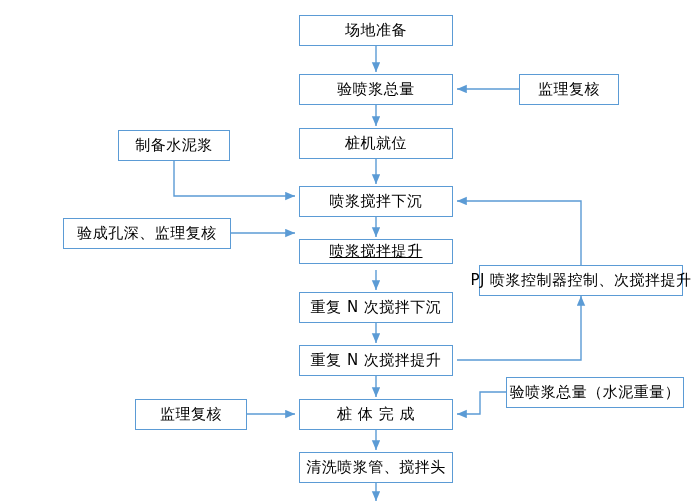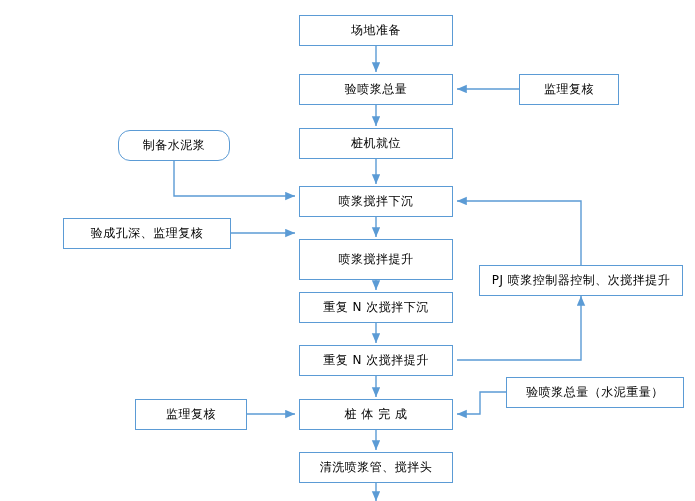--- a/index.html
+++ b/index.html
@@ -16,21 +16,21 @@
     height: 501px;
     background: #ffffff;
     overflow: hidden;
   }
   .node {
     position: absolute;
     box-sizing: border-box;
     border: 1px solid #5b9bd5;
     background: #ffffff;
     color: #000000;
-    font-size: 12px;
+    font-size: 15px;
     line-height: 1.1;
     display: flex;
     align-items: center;
     justify-content: center;
     text-align: center;
     white-space: nowrap;
     letter-spacing: 0.5px;
   }
   svg.edges {
     position: absolute;
@@ -81,27 +81,27 @@
   </svg>
 
   <div class="node" style="left:299px; top:15px; width:154px; height:31px;">场地准备</div>
 
   <div class="node" style="left:299px; top:74px; width:154px; height:31px;">验喷浆总量</div>
 
   <div class="node" style="left:519px; top:74px; width:100px; height:31px;">监理复核</div>
 
   <div class="node" style="left:299px; top:128px; width:154px; height:31px;">桩机就位</div>
 
-  <div class="node" style="left:118px; top:130px; width:112px; height:31px;border-radius:12px;">制备水泥浆</div>
+  <div class="node" style="left:118px; top:130px; width:112px; height:31px;">制备水泥浆</div>
 
   <div class="node" style="left:63px; top:218px; width:168px; height:31px;">验成孔深、监理复核</div>
 
   <div class="node" style="left:299px; top:186px; width:154px; height:31px;">喷浆搅拌下沉</div>
 
-  <div class="node" style="left:299px; top:239px; width:154px; height:41px;">喷浆搅拌提升</div>
+  <div class="node" style="left:299px; top:239px; width:154px; height:25px;text-decoration:underline;">喷浆搅拌提升</div>
 
   <div class="node" style="left:479px; top:265px; width:204px; height:31px;">PJ 喷浆控制器控制、次搅拌提升</div>
 
   <div class="node" style="left:299px; top:292px; width:154px; height:31px;">重复 N 次搅拌下沉</div>
 
   <div class="node" style="left:299px; top:345px; width:154px; height:31px;">重复 N 次搅拌提升</div>
 
   <div class="node" style="left:506px; top:377px; width:178px; height:31px;">验喷浆总量（水泥重量）</div>
 
   <div class="node" style="left:299px; top:399px; width:154px; height:31px;">桩 体 完 成</div>

